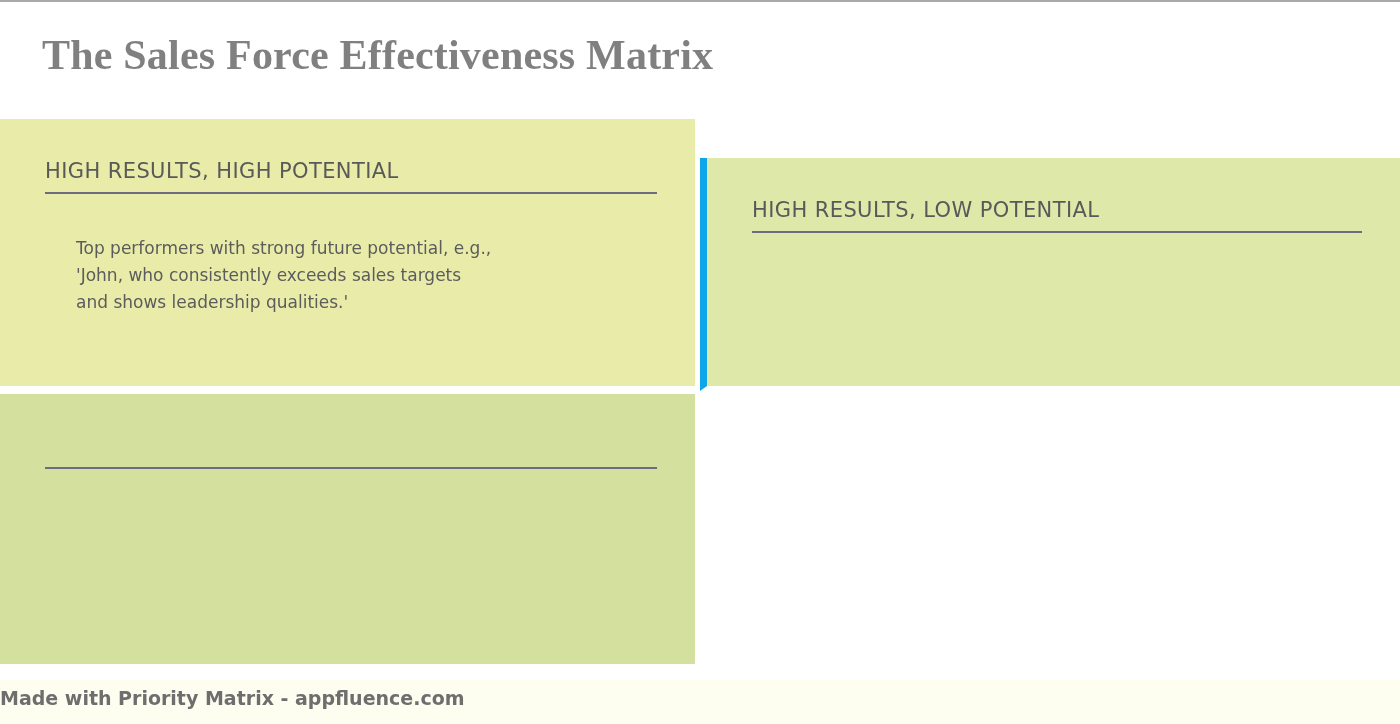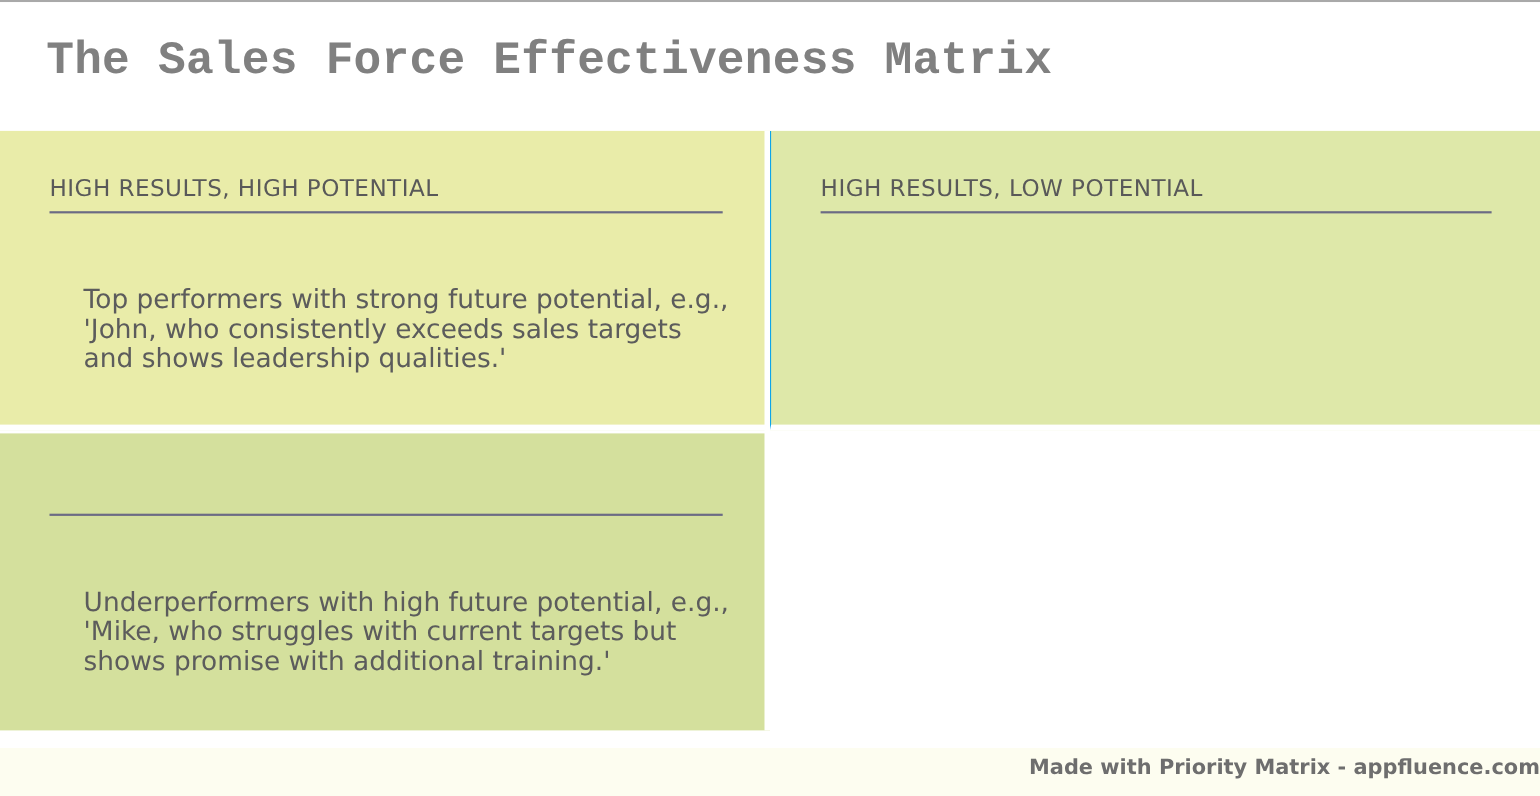--- a/index.html
+++ b/index.html
@@ -35,21 +35,21 @@
   .page-title {
     position: absolute;
     left: 42px;
     top: 28px;
     font-size: 42px;
     font-weight: bold;
     color: #808080;
     letter-spacing: 0.2px;
     white-space: nowrap;
     line-height: 1.2;
-    font-family: Liberation Mono, monospace;
+    font-family: Liberation Serif, serif;
   }
 
   
   .matrix {
     position: absolute;
     left: 0;
     top: 117px;
     width: 1400px;
     height: 701px;
     display: grid;
@@ -62,22 +62,23 @@
     box-sizing: border-box;
     overflow: hidden;
   }
   .q-tl {
     background: #e9eca9;
     border-right: 5px solid #ffffff;
     border-bottom: 5px solid #ffffff;
   }
   .q-tr {
     background: #dee8a9;
-    border-left: 1px solid #0ea5e9;
+    border-left: 7px solid #0ea5e9;
     border-bottom: 5px solid #ffffff;
+    margin-top: 39px;
   }
   .q-bl {
     background: #d4e09d;
     border-right: 5px solid #ffffff;
     border-top: 3px solid #ffffff;
   }
   .q-br {
     background: #cfdf99;
     border-left: 3px solid #ffffff;
     border-top: 3px solid #ffffff;
@@ -100,23 +101,23 @@
     top: 73px;
     height: 2px;
     background: #6b6b84;
   }
   .q-tl .q-rule, .q-bl .q-rule { width: 612px; }
   .q-tr .q-rule, .q-br .q-rule { width: 610px; }
 
   .q-body {
     position: absolute;
     left: 76px;
-    top: 140px;
+    top: 116px;
     width: 600px;
-    font-size: 24px;
+    font-size: 17px;
     line-height: 27px;
     color: #5c5c5c;
     white-space: pre-line;
     font-family: "DejaVu Sans", sans-serif;
   }
   .q-tr .q-body, .q-br .q-body { width: 590px; }
 
   
   .footer {
     position: absolute;
@@ -124,21 +125,21 @@
     top: 678px;
     width: 1400px;
     height: 46px;
     background: #fdfdf0;
   }
   .footer-text {
     position: absolute;
     left: 0;
     top: 0;
     width: 1400px;
-    text-align: right;
+    text-align: left;
     line-height: 36px;
     font-size: 19px;
     font-weight: bold;
     color: #6e6e6e;
     font-family: "DejaVu Sans", sans-serif;
   }
 </style>
 </head>
 <body>
 
@@ -158,23 +159,20 @@
 and shows leadership qualities.'</div>
     </div>
 
     <div class="quadrant q-tr" style="background: rgb(222, 232, 169);">
       <div class="q-title">HIGH RESULTS, LOW POTENTIAL</div>
       <div class="q-rule"></div>
     </div>
 
     <div class="quadrant q-bl" style="background: rgb(212, 224, 157);">
       <div class="q-rule"></div>
-      <div class="q-body">Underperformers with high future potential, e.g.,
-'Mike, who struggles with current targets but
-shows promise with additional training.'</div>
     </div>
 
 
   </div>
 
   <div class="footer">
     <div class="footer-text">Made with Priority Matrix - appfluence.com</div>
   </div>
 
 </div>

